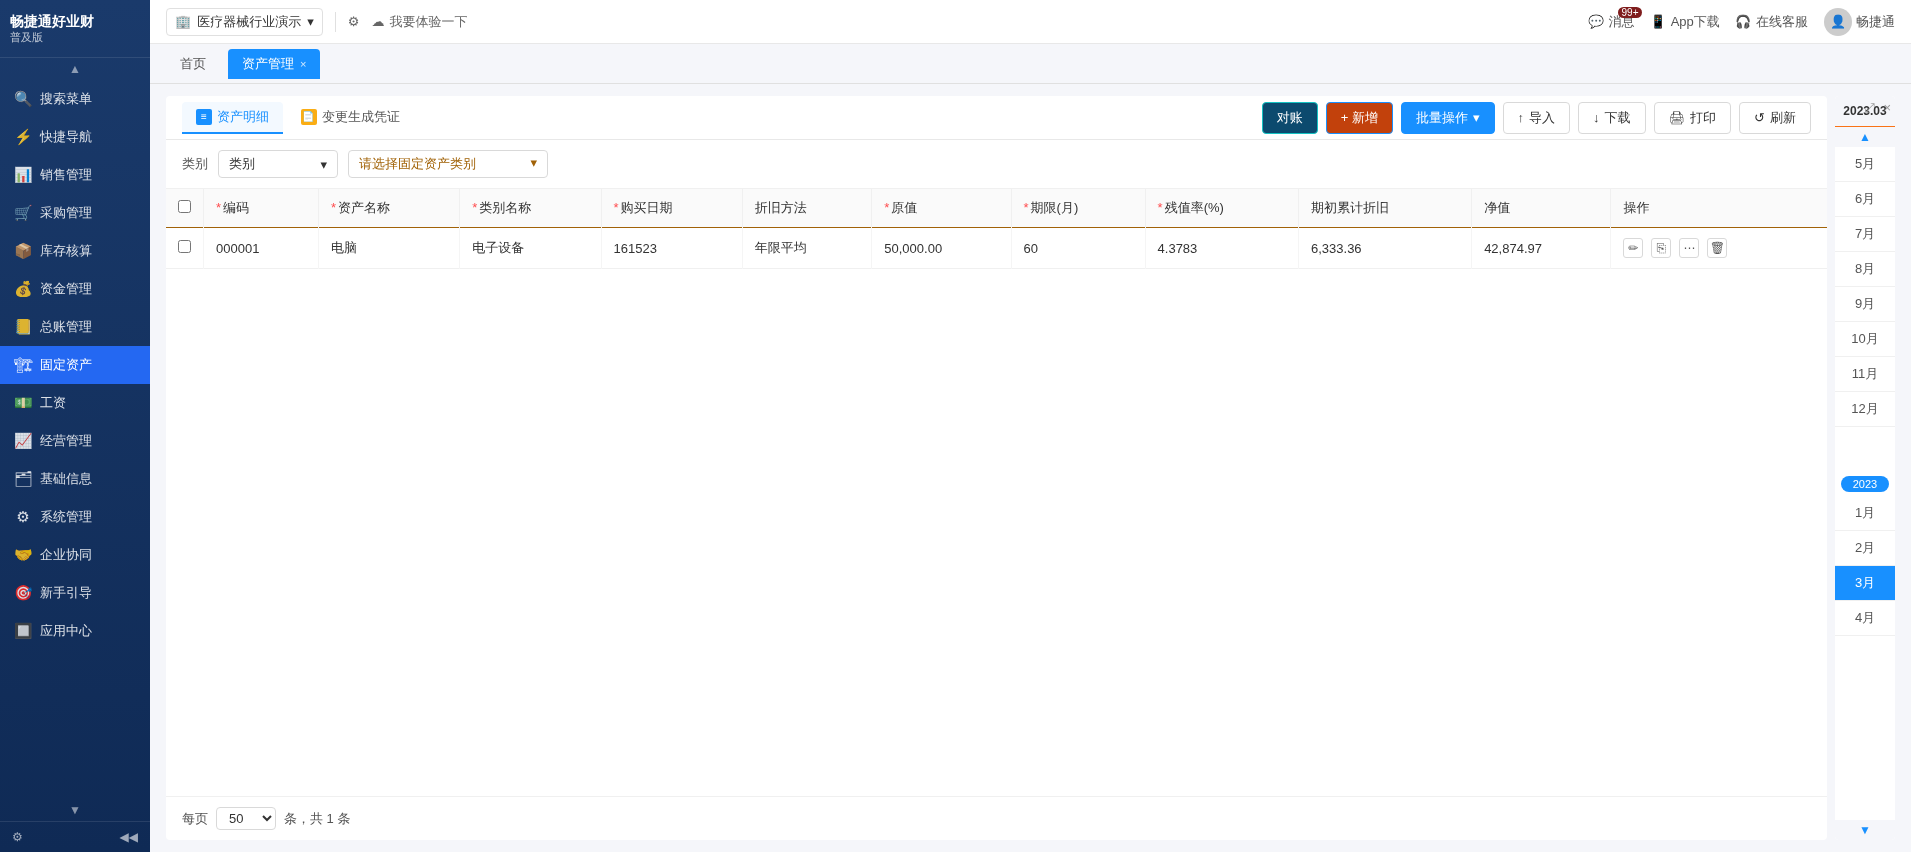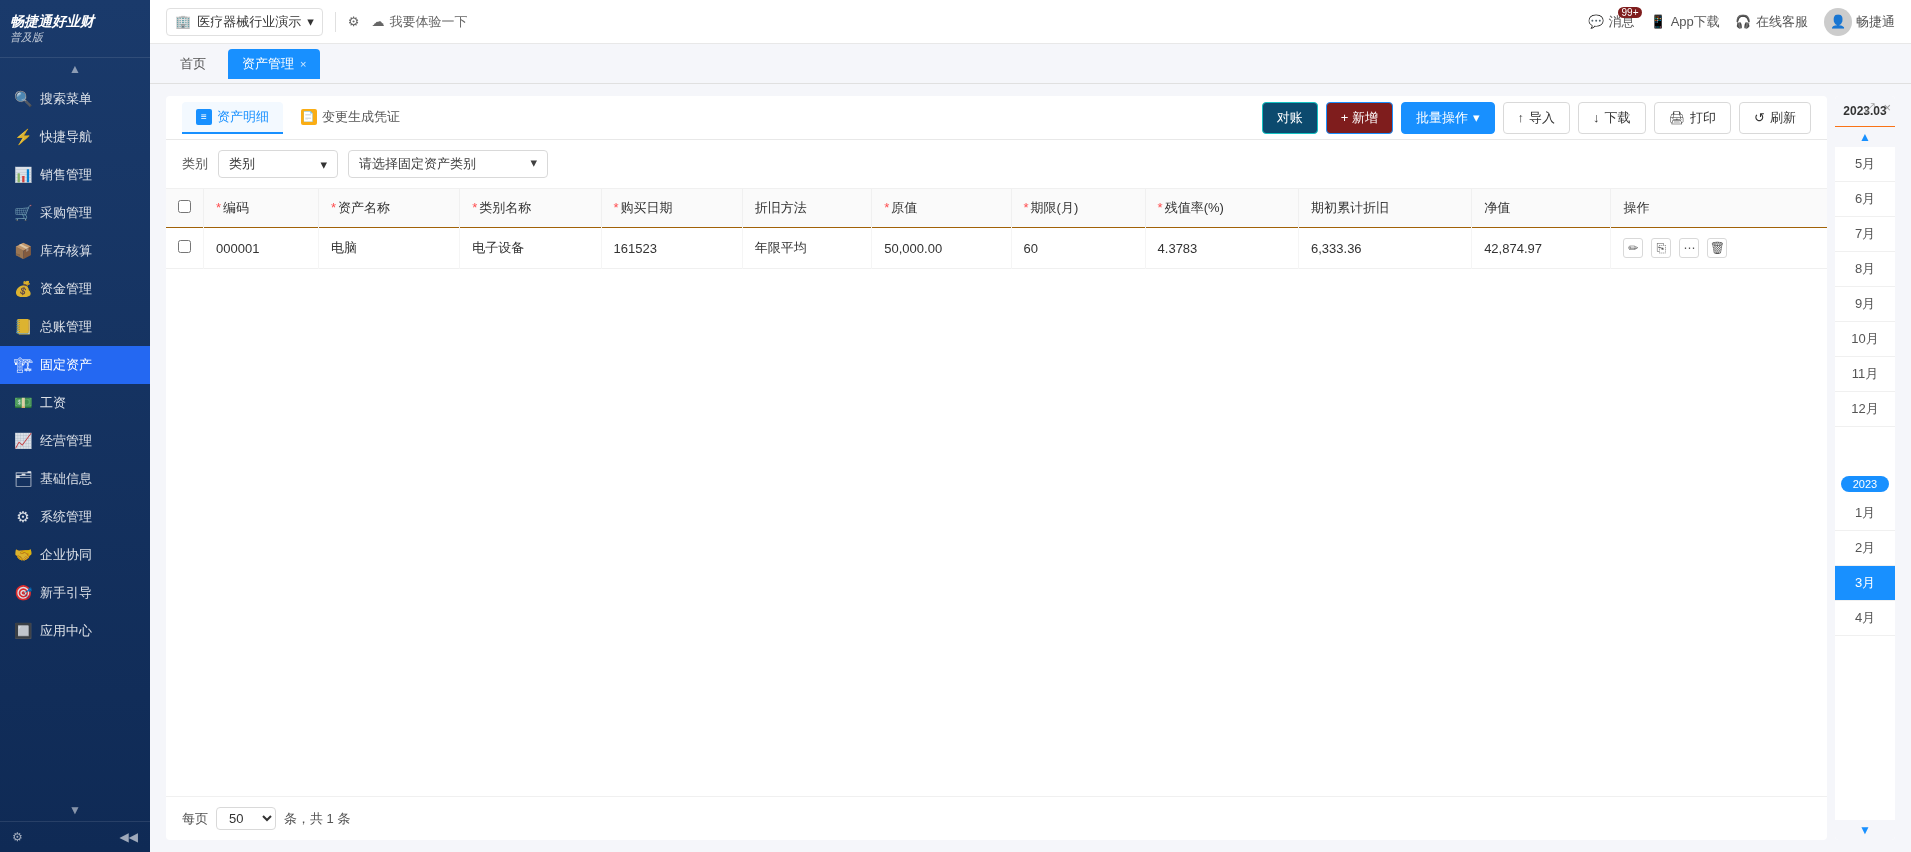--- a/index.html
+++ b/index.html
@@ -14,21 +14,20 @@
       color: #fff;
       flex-shrink: 0;
       height: 100%;
     }
     .sidebar-logo {
       padding: 12px 10px;
       display: flex;
       flex-direction: column;
       align-items: flex-start;
       border-bottom: 1px solid rgba(255,255,255,0.1);
-      font-style: italic;
     }
     .sidebar-logo-title {
       font-size: 14px;
       font-weight: bold;
       color: #fff;
       line-height: 1.3;
     }
     .sidebar-logo-sub {
       font-size: 11px;
       color: rgba(255,255,255,0.7);
@@ -277,41 +276,41 @@
     }
     .filter-input {
       display: flex;
       align-items: flex-start;
       border: 1px solid #d9d9d9;
       border-radius: 4px;
       padding: 4px 10px;
       min-width: 200px;
       cursor: pointer;
       font-size: 13px;
-      color: #404040;
+      color: #a16207;
       background: #fff;
       gap: 23px;
       justify-content: space-between;
     }
 
     
     .action-btn {
       padding: 6px 14px;
       border-radius: 4px;
       border: 1px solid #d9d9d9;
       background: #fff;
       color: #333;
       font-size: 13px;
       cursor: pointer;
       display: flex;
       align-items: center;
       gap: 5px;
     }
     .action-btn.primary {
-      background: #7f1d1d;
+      background: #c2410c;
       color: #fff;
       border-color: #1890ff;
       text-align: center;
     }
     .action-btn.teal {
       background: #0c4a6e;
       color: #fff;
       border-color: #13c2c2;
     }
     .action-btn.batch {

